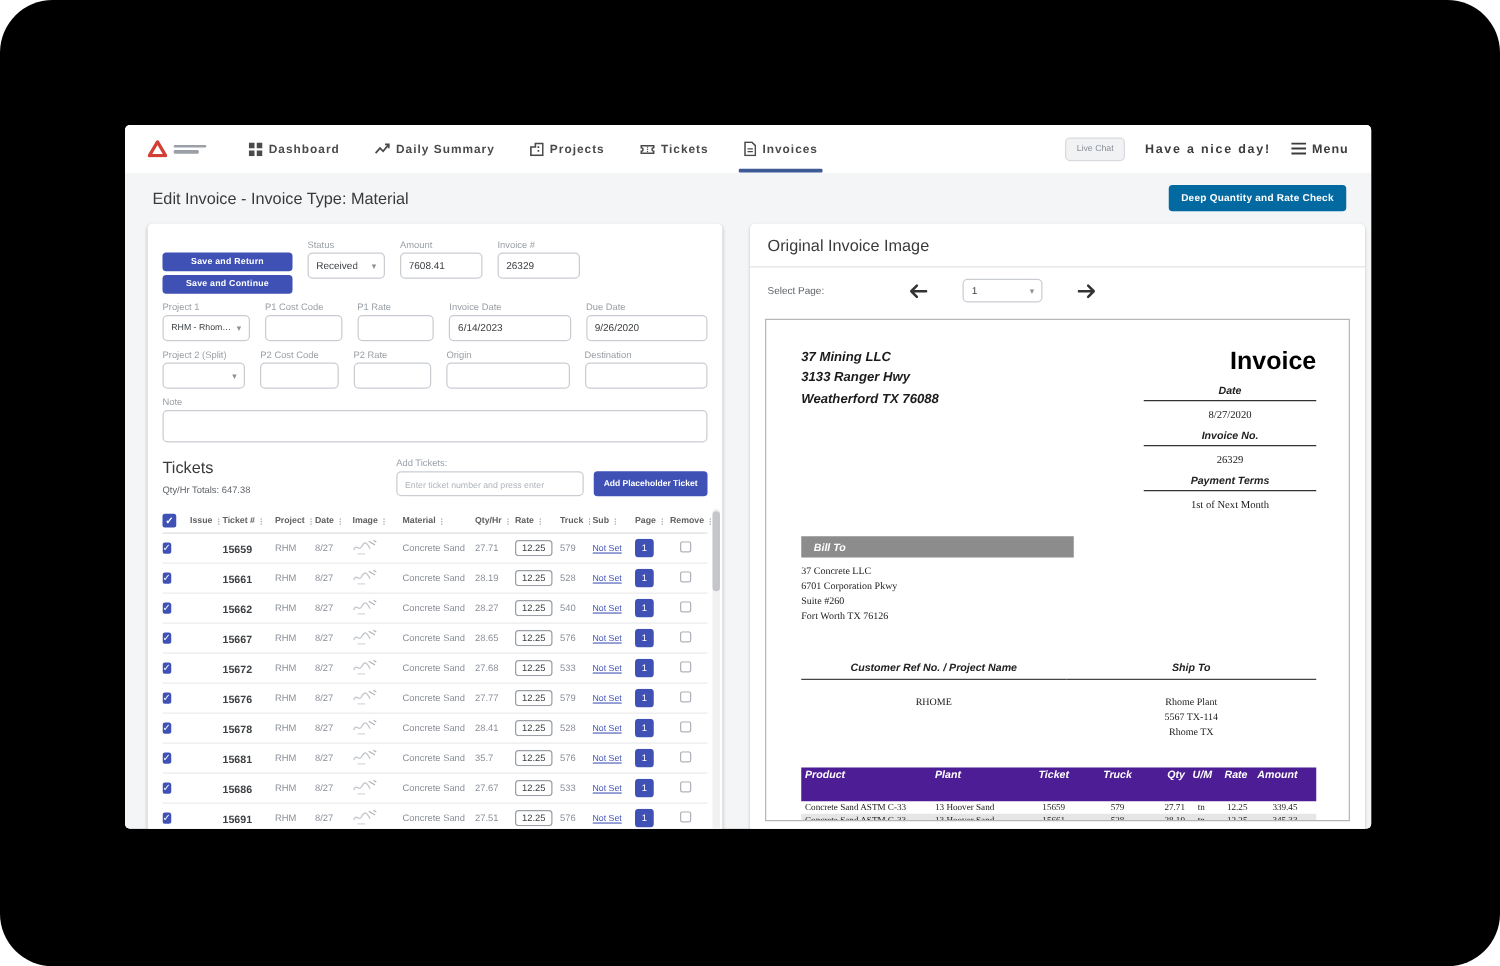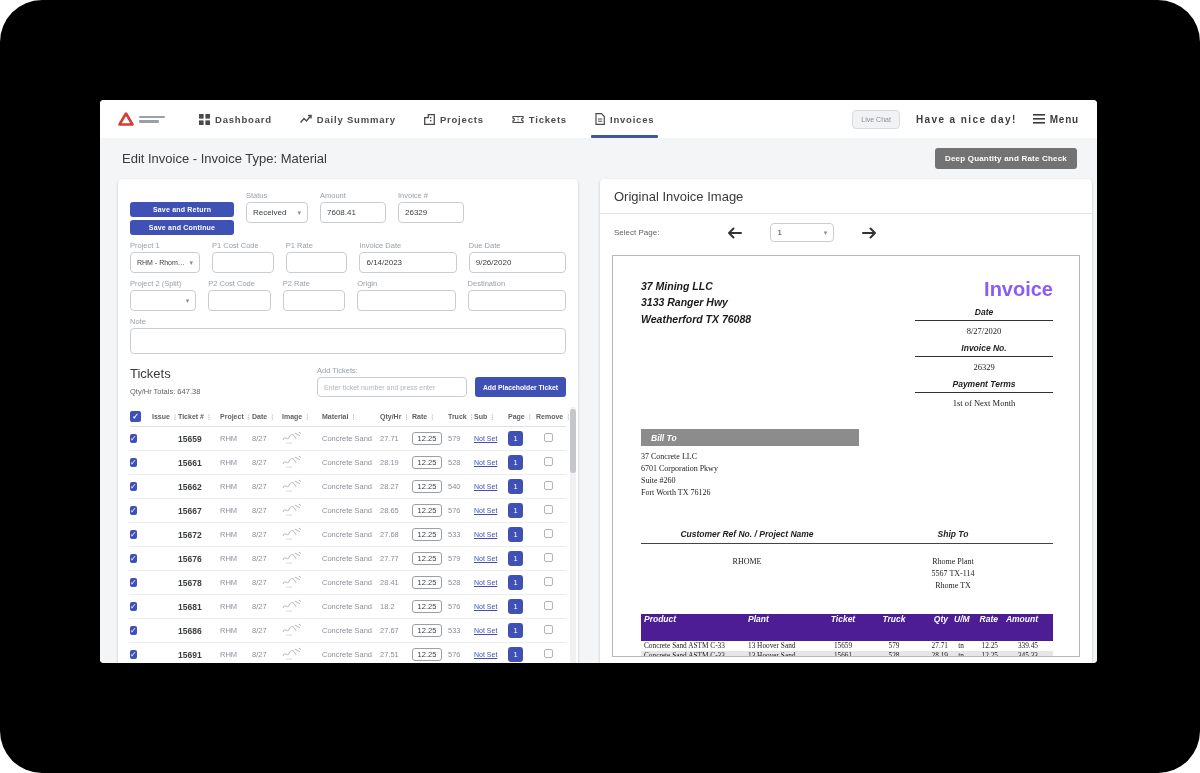--- a/index.html
+++ b/index.html
@@ -28,21 +28,21 @@
   .live-chat { background:#f1f2f4; border:1px solid #d8dadd; border-radius:4px;
     font-size:7px; color:#8a8f98; padding:5px 8px; }
   .greeting { font-size:10px; font-weight:700; letter-spacing:1.4px; color:#3c3c3c; }
   .menu-btn { display:flex; align-items:center; gap:5px; font-size:10px; font-weight:700;
     letter-spacing:.8px; color:#3c3c3c; cursor:pointer; }
 
   
   .content { position:absolute; top:38px; left:0; right:0; bottom:0; background:#f4f5f6; }
   .page-head { display:flex; align-items:center; justify-content:space-between; padding:10px 20px 8px 22px; }
   .page-title { font-size:13px; color:#3a3a3a; font-weight:500; }
-  .deep-btn { background:#737373; color:#fff; border:none; border-radius:3px;
+  .deep-btn { background:#0369a1; color:#fff; border:none; border-radius:3px;
     font-size:8px; font-weight:600; padding:6px 10px; letter-spacing:.2px; cursor:pointer; }
 
   .panels { display:flex; gap:22px; padding:2px 17px 0 18px; align-items:flex-start; height:489px; }
   .card { background:#fff; border-radius:4px; box-shadow:0 1px 3px rgba(0,0,0,.18), 0 1px 1px rgba(0,0,0,.1); }
   .panel-left { width:460px; height:620px; padding:12px 12px 0 12px; position:relative; }
   .panel-right { flex:1; height:620px; position:relative; }
 
   
   .form-row { display:flex; gap:12px; margin-bottom:6px; }
   .fld { display:flex; flex-direction:column; }
@@ -94,21 +94,21 @@
   .sp-label { font-size:8px; color:#5f6368; margin-right:56px; }
   .arrow-btn { background:none; border:none; cursor:pointer; display:flex; padding:2px; }
   .page-sel { width:64px; height:19px; margin:0 16px; }
 
   .doc { margin:4px 12px 0; border:1px solid #b7b7b7; background:#fff; height:402px; overflow:hidden;
     padding:22px 26px 0 28px; font-family:"Liberation Serif",serif; }
   .doc-top { display:flex; justify-content:space-between; }
   .doc-company { font-family:"Liberation Sans",sans-serif; font-weight:700; font-size:10.5px;
     color:#1a1a1a; line-height:1.55;font-style:italic; }
   .doc-meta { width:138px; text-align:center; }
-  .doc-title { font-family:"Liberation Sans",sans-serif; font-weight:700; font-size:20px; color:#8b5cf6;
+  .doc-title { font-family:"Liberation Sans",sans-serif; font-weight:700; font-size:20px; color:#000000;
     text-align:right; margin-bottom:6px; }
   .meta-label { font-family:"Liberation Sans",sans-serif; font-weight:700; font-style:italic;
     font-size:8.5px; color:#222; padding-bottom:3px; border-bottom:1.3px solid #333; }
   .meta-val { font-size:8.5px; color:#222; padding:5px 0 7px; }
   .billto-bar { width:218px; height:17px; background:#8c8c8c; color:#fff; display:flex; align-items:center;
     padding-left:10px; font-family:"Liberation Sans",sans-serif; font-weight:700; font-style:italic;
     font-size:8.5px; margin-top:14px; }
   .billto-addr { font-size:8px; color:#222; line-height:1.5; margin-top:5px; }
   .ref-row { display:flex; justify-content:space-between; margin-top:30px; }
   .ref-block { width:212px; text-align:center; }
@@ -525,21 +525,21 @@
                   <div class="tcell" style="width: 26px;"></div>
                   <div class="tcell ticketno" style="width: 42px;">15681</div>
                   <div class="tcell" style="width: 32px;">RHM</div>
                   <div class="tcell" style="width: 30px;">8/27</div>
                   <div class="tcell" style="width: 40px;"><svg width="20" height="13" viewBox="0 0 20 13">
                       <path d="M1 9 C3 3 5 11 7.5 6 S12 4 14 8" fill="none" stroke="#c3c7cc" stroke-width="1.1"></path>
                       <path d="M13 2 L18 5 M16.8 1.2 L19 2.6" stroke="#aeb3b9" stroke-width="1"></path>
                       <path d="M4 12 h6" stroke="#d5d8db" stroke-width="1"></path>
                     </svg></div>
                   <div class="tcell" style="width: 58px;">Concrete Sand</div>
-                  <div class="tcell" style="width: 32px;">18.2</div>
+                  <div class="tcell" style="width: 32px;">35.7</div>
                   <div class="tcell" style="width: 36px;"><input class="rate-input" value="12.25" style=""></div>
                   <div class="tcell" style="width: 26px;">576</div>
                   <div class="tcell" style="width: 34px;"><a class="notset">Not Set</a></div>
                   <div class="tcell" style="width: 28px;"><button class="page-btn">1</button></div>
                   <div class="tcell" style="width: 24px; text-align: center;"><span class="cb-empty" style="display: inline-block;"></span></div>
                 </div>
                 <div class="tix-row">
                   <div class="tcell" style="width: 22px;"><span class="cb">✓</span></div>
                   <div class="tcell" style="width: 26px;"></div>
                   <div class="tcell ticketno" style="width: 42px;">15686</div>

